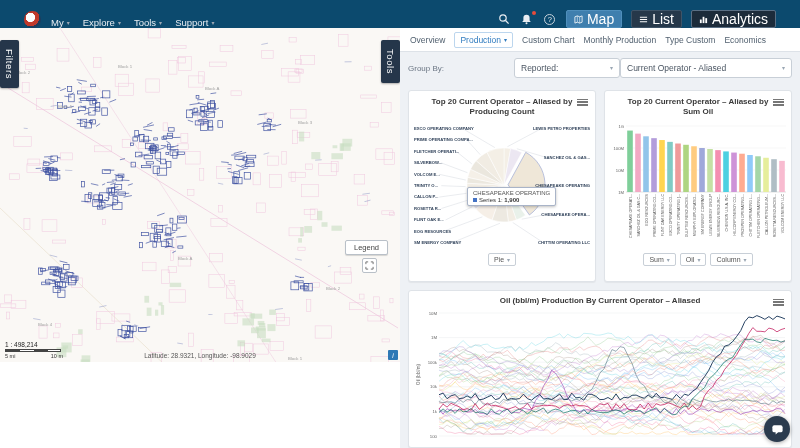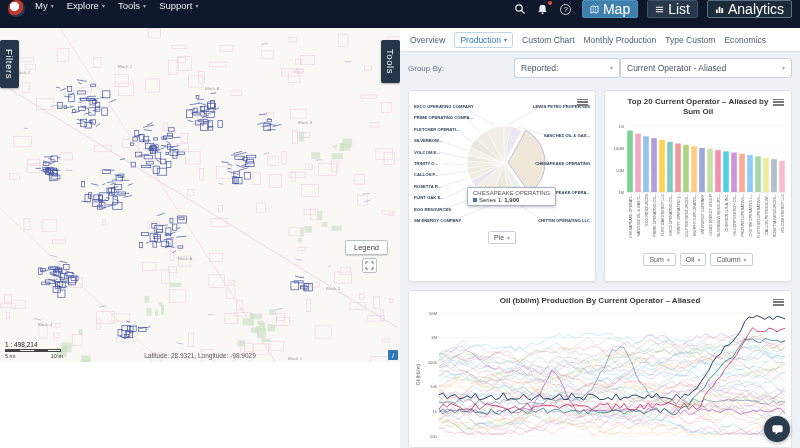--- a/index.html
+++ b/index.html
@@ -1,19 +1,19 @@
 <!DOCTYPE html>
 <html><head>
 <meta charset="utf-8">
 <style>
   *{margin:0;padding:0;box-sizing:border-box}
   html,body{width:800px;height:448px;overflow:hidden;font-family:"Liberation Sans",sans-serif;background:#fff;position:relative}
 
   
-  .navbar{position:absolute;top:0;left:0;right:0;height:28px;background:#0f172a;display:flex;align-items:flex-start;padding:0 8px;z-index:30}
+  .navbar{position:absolute;top:0;left:0;right:0;height:28px;background:#0c4a6e;display:flex;align-items:flex-end;padding:0 24px;z-index:30}
   .logo{width:17px;height:17px;border-radius:50%;background:radial-gradient(circle at 38% 38%,#ffffff 0 30%,#c0392b 31% 58%,#1f3b5c 59% 100%);margin-right:10px;flex:0 0 auto;cursor:pointer}
   .menus{display:flex;gap:13px;align-items:center}
   .menu{display:flex;align-items:center;gap:3px;font-size:9.5px;color:#e8edf2;cursor:pointer;white-space:nowrap}
   .caret{font-size:6px;color:#9aa7b4;line-height:1}
   .nav-right{margin-left:auto;display:flex;align-items:center;gap:9px}
   .nav-icon{width:14px;height:14px;display:flex;align-items:center;justify-content:center;cursor:pointer;position:relative;color:#e8edf2}
   .badge{position:absolute;top:-1px;right:-2px;width:4px;height:4px;border-radius:50%;background:#e74c3c}
   .help-circ{width:11px;height:11px;border:1px solid #c7d2dc;border-radius:50%;color:#e8edf2;font-size:7.5px;display:flex;align-items:center;justify-content:center}
   .vbtn{display:flex;align-items:center;gap:4px;height:18px;padding:0 7px;border-radius:2px;font-size:14px;color:#fff;border:1px solid transparent;cursor:pointer;background:none;font-family:inherit;white-space:nowrap}
   .vbtn.map{background:#3f7fae;border-color:#4f8fbc}
@@ -761,20 +761,21 @@
   </div>
 
   <div class="cards">
 
     <section class="card half">
       <div class="burger">
           <i></i>
           <i></i>
           <i></i>
         </div>
+      <h3 class="ctitle">Top 20 Current Operator – Aliased by Producing Count</h3>
       <svg id="pie-svg" class="chart" width="178" height="134" viewBox="0 0 178 134">
           <path d="M91,67 L91,30 A37,37 0 0 1 97.66198287444384,30.604698322714555 Z" fill="#f4efe6" stroke="#ffffff" stroke-width="0.5"></path>
           <path d="M91,67 L97.66198287444384,30.604698322714555 A37,37 0 0 1 108.75578729250302,34.538761304851775 Z" fill="#ece7f2" stroke="#ffffff" stroke-width="0.5"></path>
           <path d="M94.99314058744778,66.76584567294795 L112.7489278799508,34.30460697779972 A37,37 0 0 1 116.42119054285605,96.92937787838648 Z" fill="#efe7d8" stroke="#a9b4d8" stroke-width="0.8"></path>
           <path d="M91,67 L112.42804995540827,97.16353220543854 A37,37 0 0 1 103.36632879509175,101.87225132009237 Z" fill="#e9f1ea" stroke="#ffffff" stroke-width="0.5"></path>
           <path d="M91,67 L103.36632879509175,101.87225132009237 A37,37 0 0 1 95.32442655523613,103.74641934894295 Z" fill="#f2ede4" stroke="#ffffff" stroke-width="0.5"></path>
           <path d="M91,67 L95.32442655523613,103.74641934894295 A37,37 0 0 1 79.00573629491984,102.00196620438624 Z" fill="#ede9e1" stroke="#ffffff" stroke-width="0.5"></path>
           <path d="M91,67 L79.00573629491984,102.00196620438624 A37,37 0 0 1 62.89699196499183,91.06700935688242 Z" fill="#f6efe7" stroke="#ffffff" stroke-width="0.5"></path>
           <path d="M91,67 L62.89699196499183,91.06700935688242 A37,37 0 0 1 58.44467710172774,84.58268895787074 Z" fill="#eae6ef" stroke="#ffffff" stroke-width="0.5"></path>
           <path d="M91,67 L58.44467710172774,84.58268895787074 A37,37 0 0 1 55.691144549002466,78.05824247973257 Z" fill="#f0ece2" stroke="#ffffff" stroke-width="0.5"></path>

